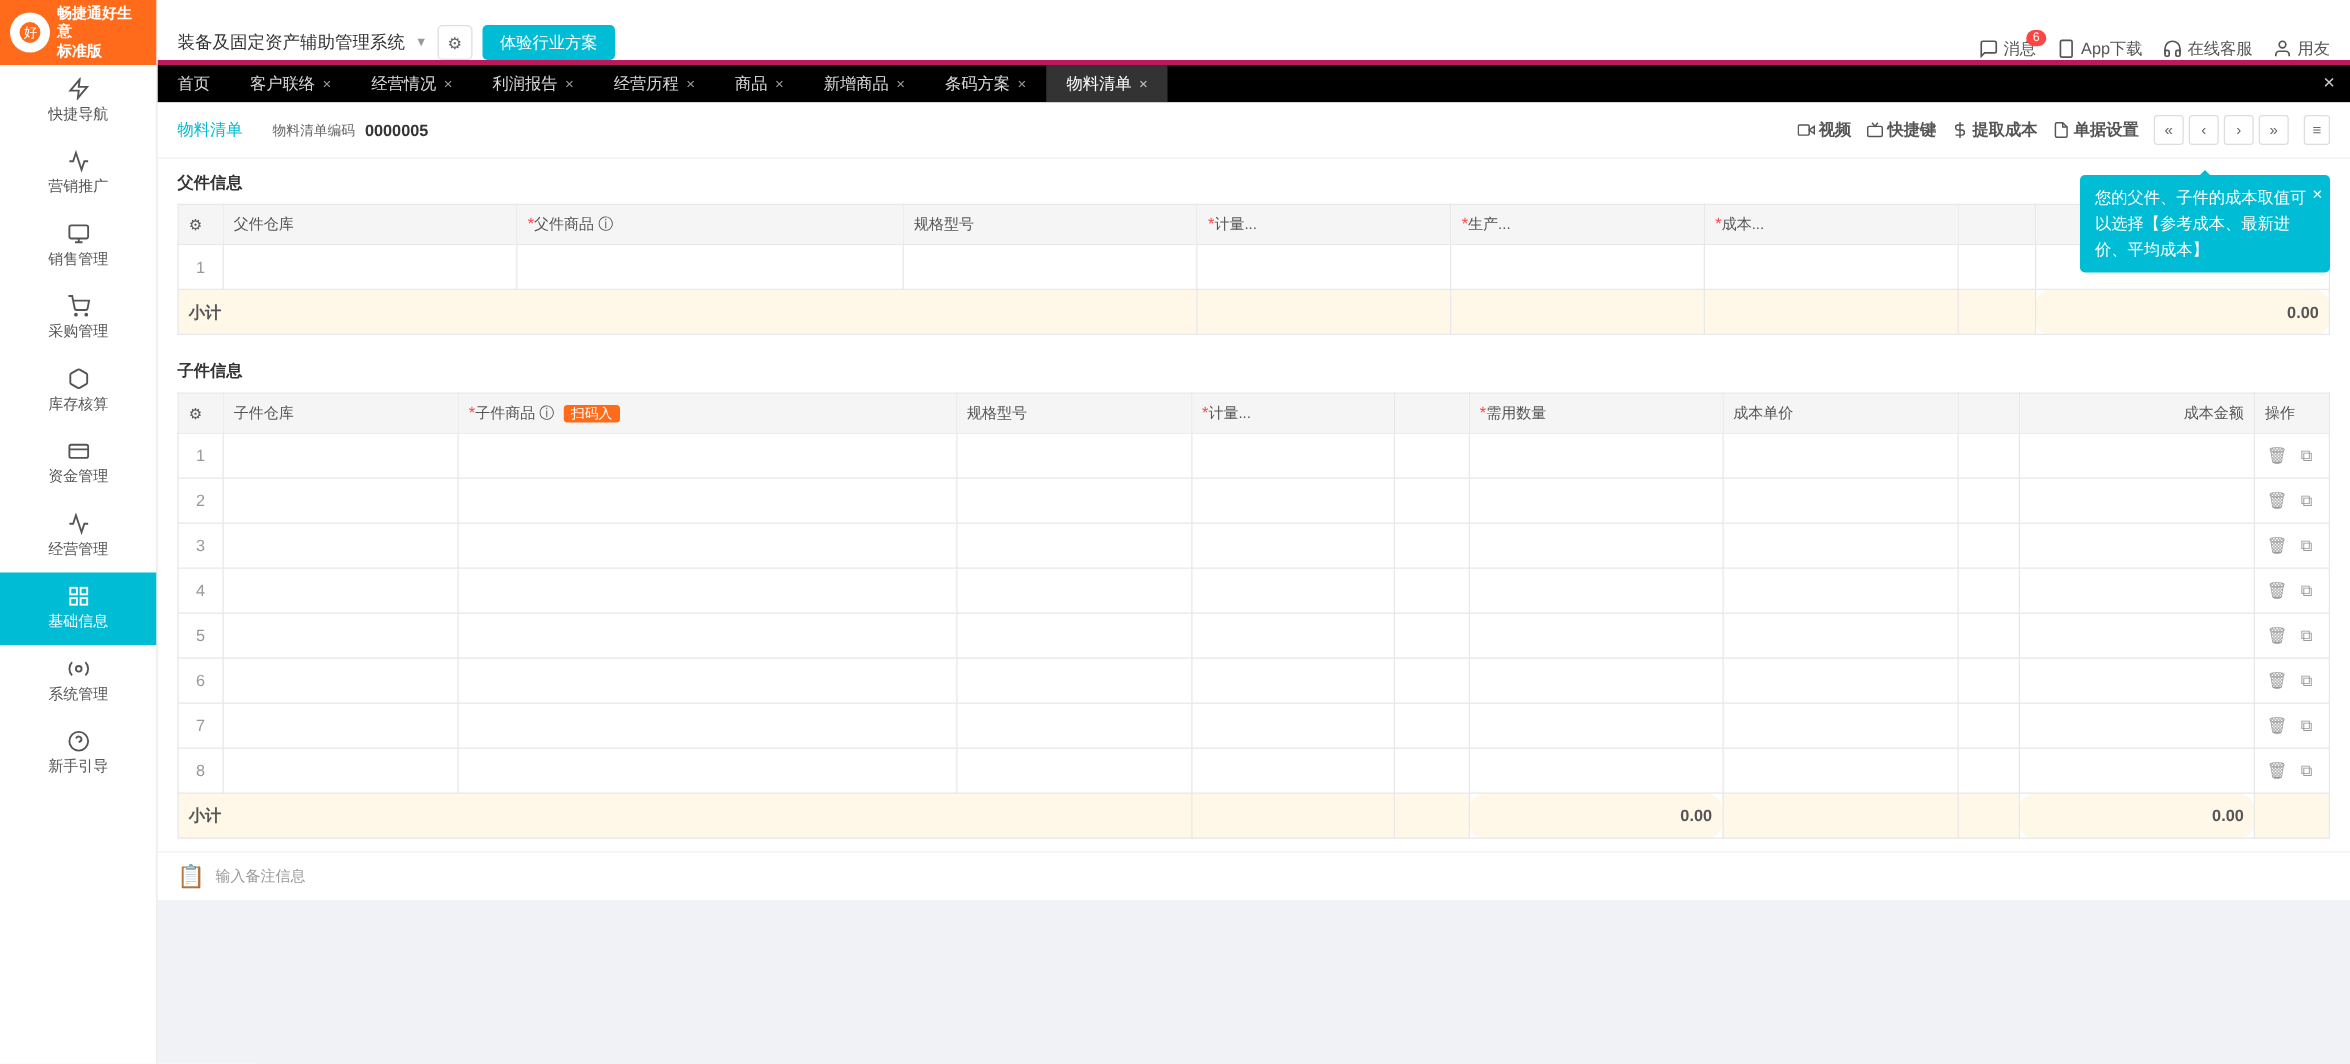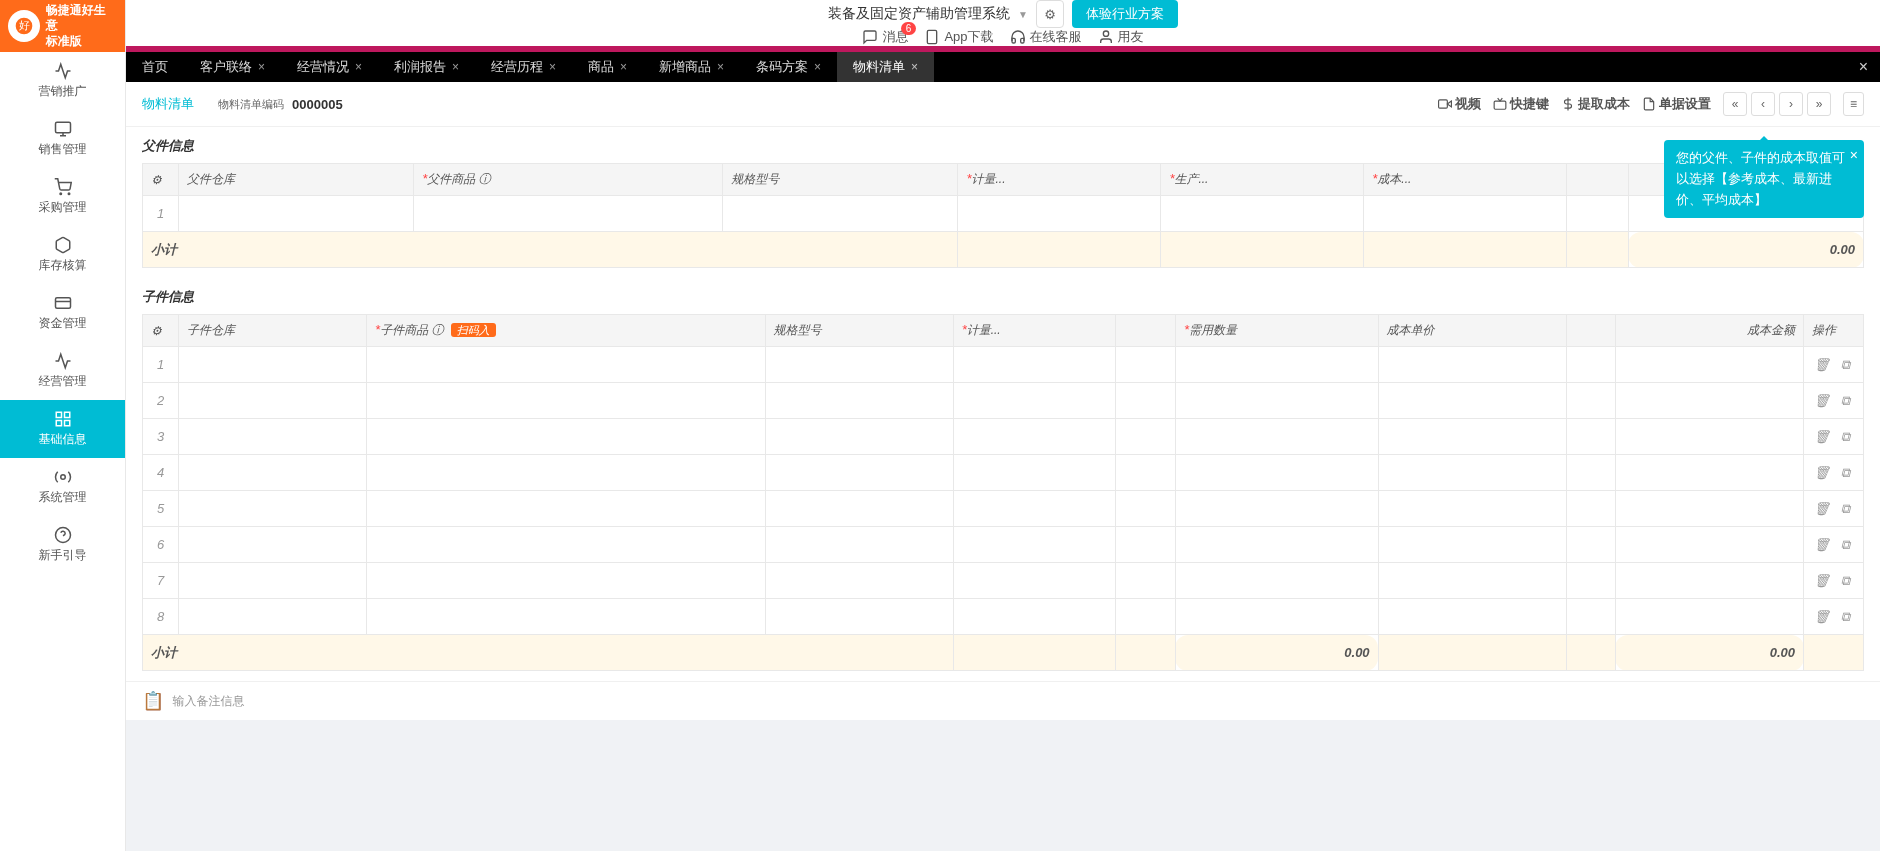--- a/index.html
+++ b/index.html
@@ -13,21 +13,21 @@
     .sidebar-logo-text { font-size: 12px; font-weight: bold; line-height: 1.3; }
     .sidebar-item { display: flex; flex-direction: column; align-items: center; padding: 10px 0; cursor: pointer; color: #555; gap: 3px; transition: color 0.2s; }
     .sidebar-item.active { color: #fff; background: #00bcd4; }
     .sidebar-item svg { width: 18px; height: 18px; }
     .sidebar-item-label { font-size: 12px; }
 
     
     .main { flex: 1; display: flex; flex-direction: column; overflow: hidden; }
 
     
-    .top-header { background: #fff; height: 52px; display: flex; align-items: center; padding: 0 16px; border-bottom: 6px solid #be185d; justify-content: space-between; flex-direction: column; }
+    .top-header { background: #fff; height: 52px; display: flex; align-items: flex-end; padding: 0 16px; border-bottom: 4px solid #be185d; justify-content: space-between; }
     .top-header-left { display: flex; align-items: center; gap: 8px; color: #555; font-size: 13px; }
     .system-title { color: #333; font-size: 14px; }
     .dropdown-arrow { color: #999; font-size: 10px; }
     .settings-btn { width: 28px; height: 28px; border: 1px solid #ddd; border-radius: 4px; display: flex; align-items: center; justify-content: center; cursor: pointer; color: #666; }
     .trial-btn { background: #00bcd4; color: #fff; padding: 5px 14px; border-radius: 4px; cursor: pointer; font-size: 13px; border: none; }
     .top-header-right { display: flex; align-items: center; gap: 16px; color: #555; }
     .top-right-item { display: flex; align-items: center; gap: 4px; cursor: pointer; position: relative; }
     .badge { background: #ff4444; color: #fff; border-radius: 10px; padding: 1px 5px; font-size: 10px; position: absolute; top: -6px; right: -8px; }
 
     
@@ -48,21 +48,21 @@
     .breadcrumb-item { color: #00bcd4; cursor: pointer; font-size: 13px; }
     .form-code-label { color: #666; font-size: 11px; margin-left: 16px; }
     .form-code-value { color: #333; font-weight: bold; }
     .breadcrumb-actions { margin-left: auto; display: flex; align-items: center; gap: 12px; color: #555; font-size: 13px; }
     .breadcrumb-action { display: flex; align-items: center; gap: 3px; cursor: pointer; color: #555; font-weight: bold; }
     .breadcrumb-action svg { width: 14px; height: 14px; }
     .pagination-btns { display: flex; gap: 4px; }
     .page-btn { width: 24px; height: 24px; border: 1px solid #ddd; border-radius: 3px; display: flex; align-items: center; justify-content: center; cursor: pointer; color: #666; font-size: 12px; }
 
     
-    .section { padding: 10px 16px; font-style: italic; }
+    .section { padding: 10px 16px; }
     .section-title { font-size: 13px; font-weight: bold; color: #333; margin-bottom: 8px; }
 
     
     .data-table { width: 100%; border-collapse: collapse; }
     .data-table th { background: #f5f5f5; border: 1px solid #e8e8e8; padding: 7px 8px; color: #555; font-weight: normal; text-align: left; white-space: nowrap; font-size: 12px; position: relative; }
     .data-table th .req { color: #ff4444; }
     .data-table td { border: 1px solid #e8e8e8; padding: 0; height: 36px; }
     .data-table .row-num { text-align: center; color: #999; width: 36px; }
     .data-table .subtotal-row td { background: #fff8e8; font-weight: bold; color: #555; padding: 6px 8px; }
     .subtotal-label { text-align: left; padding-left: 8px; margin-left: 20px; }
@@ -92,20 +92,26 @@
           <circle cx="12" cy="12" r="10"></circle>
           <text x="6" y="16" fill="#fff" font-size="10">好</text>
         </svg>
     </div>
     <div>
       <div class="sidebar-logo-text">畅捷通好生意</div>
       <div class="sidebar-logo-text">标准版</div>
     </div>
   </div>
 
+  <div class="sidebar-item">
+    <svg viewBox="0 0 24 24" fill="none" stroke="currentColor" stroke-width="2">
+        <polygon points="13 2 3 14 12 14 11 22 21 10 12 10 13 2"></polygon>
+      </svg>
+    <span class="sidebar-item-label">快捷导航</span>
+  </div>
   <div class="sidebar-item">
     <svg viewBox="0 0 24 24" fill="none" stroke="currentColor" stroke-width="2">
         <path d="M22 12h-4l-3 9L9 3l-3 9H2"></path>
       </svg>
     <span class="sidebar-item-label">营销推广</span>
   </div>
   <div class="sidebar-item">
     <svg viewBox="0 0 24 24" fill="none" stroke="currentColor" stroke-width="2">
         <rect x="2" y="3" width="20" height="14" rx="2"></rect>
         <path d="M8 21h8M12 17v4"></path>

